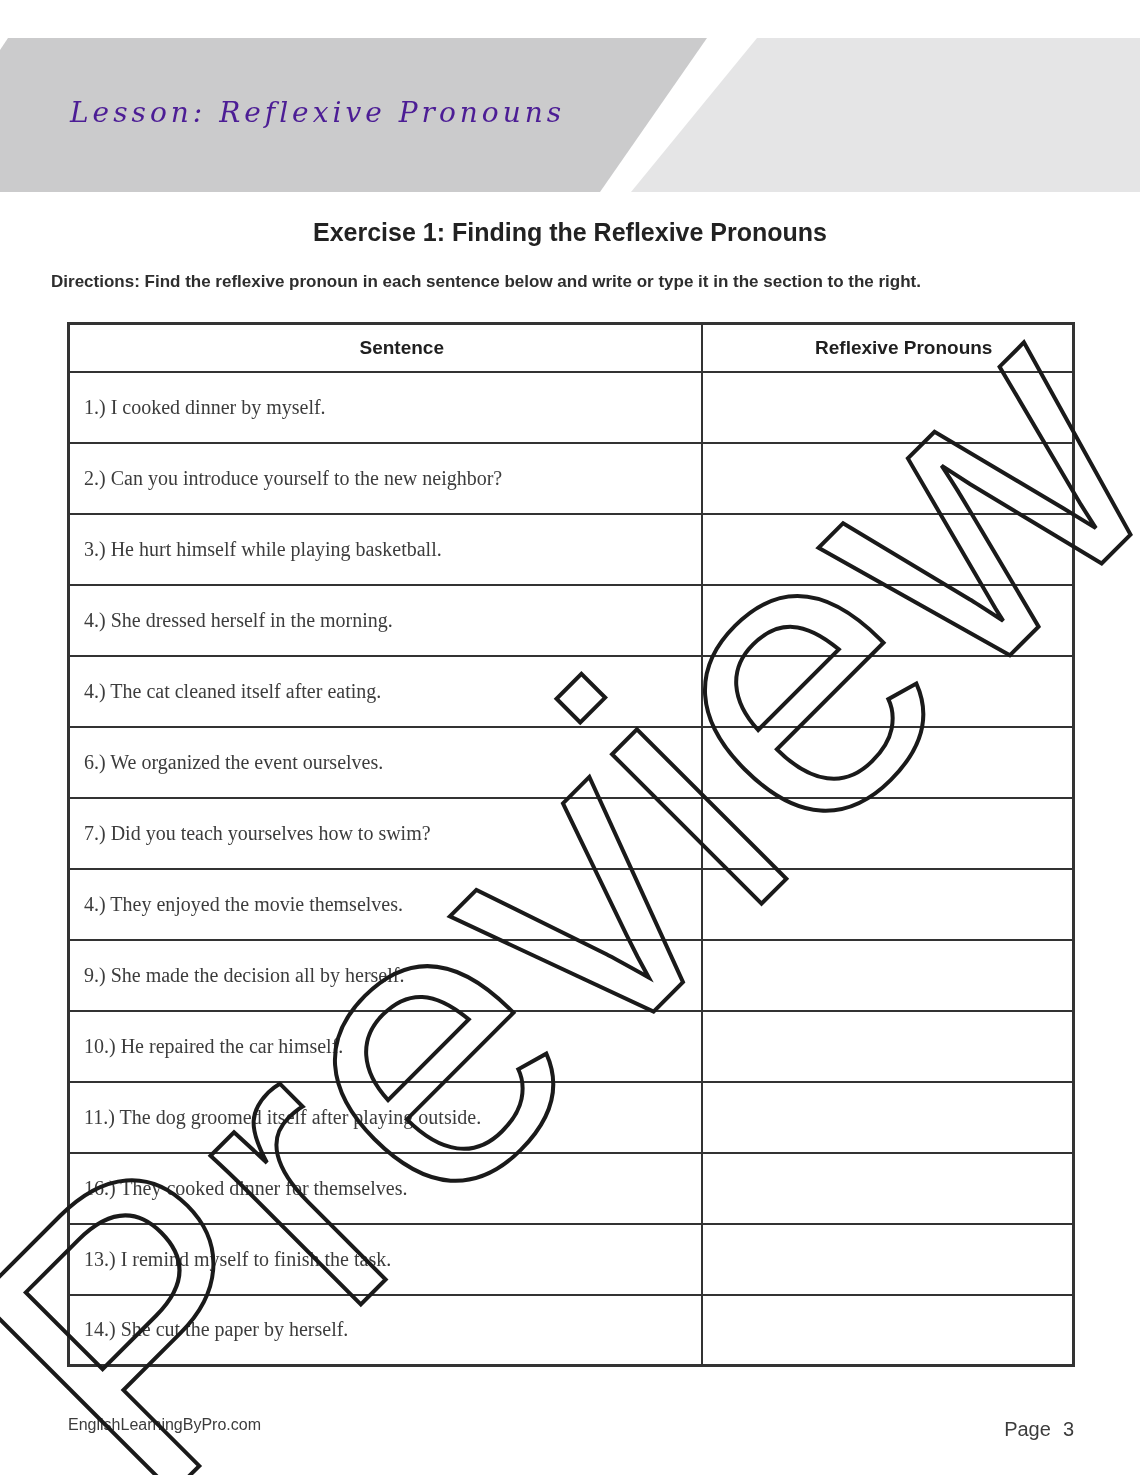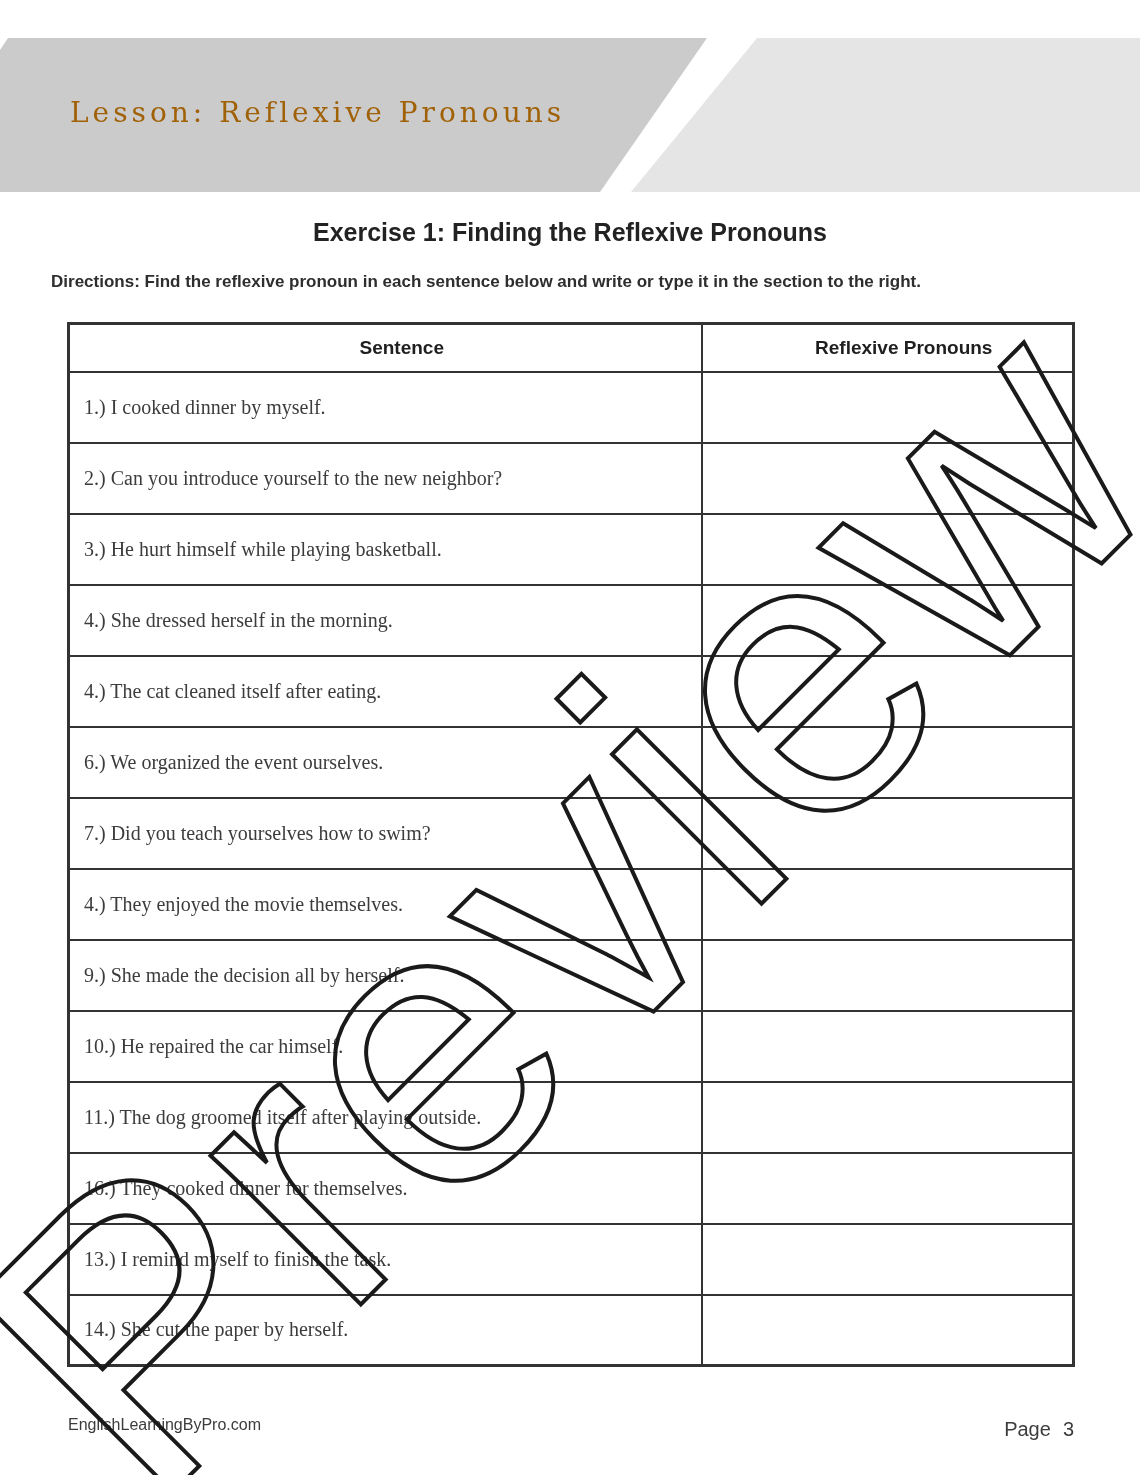--- a/index.html
+++ b/index.html
@@ -14,22 +14,22 @@
   html,body{width:1140px;height:1475px;background:#ffffff;overflow:hidden;
     font-family:"Liberation Sans",sans-serif;position:relative;}
 
   
   .banner{position:absolute;left:0;top:38px;width:1140px;height:154px;}
   .banner-dark{position:absolute;inset:0;background:var(--banner-dark);
     clip-path:polygon(8px 0,707px 0,600px 154px,0 154px,0 12px);}
   .banner-light{position:absolute;inset:0;background:var(--banner-light);
     clip-path:polygon(757px 0,1140px 0,1140px 154px,631px 154px);}
   .lesson-title{position:absolute;left:70px;top:58px;
-    font-family:"DejaVu Serif",serif;font-size:28px;
-    letter-spacing:4px;color:#a16207;white-space:nowrap;}
+    font-family:"DejaVu Serif",serif;font-style:italic;font-size:28px;
+    letter-spacing:4px;color:#4c1d95;white-space:nowrap;}
 
   
   .exercise-title{position:absolute;left:0;top:218px;width:1140px;
     text-align:center;font-size:25px;font-weight:bold;color:var(--heading-text);}
   .directions{position:absolute;left:0;top:272px;width:972px;
     text-align:center;font-size:17px;font-weight:bold;color:#2e2e2e;}
 
   
   table.worksheet{position:absolute;left:67px;top:322px;width:1005px;
     border-collapse:collapse;table-layout:fixed;}

